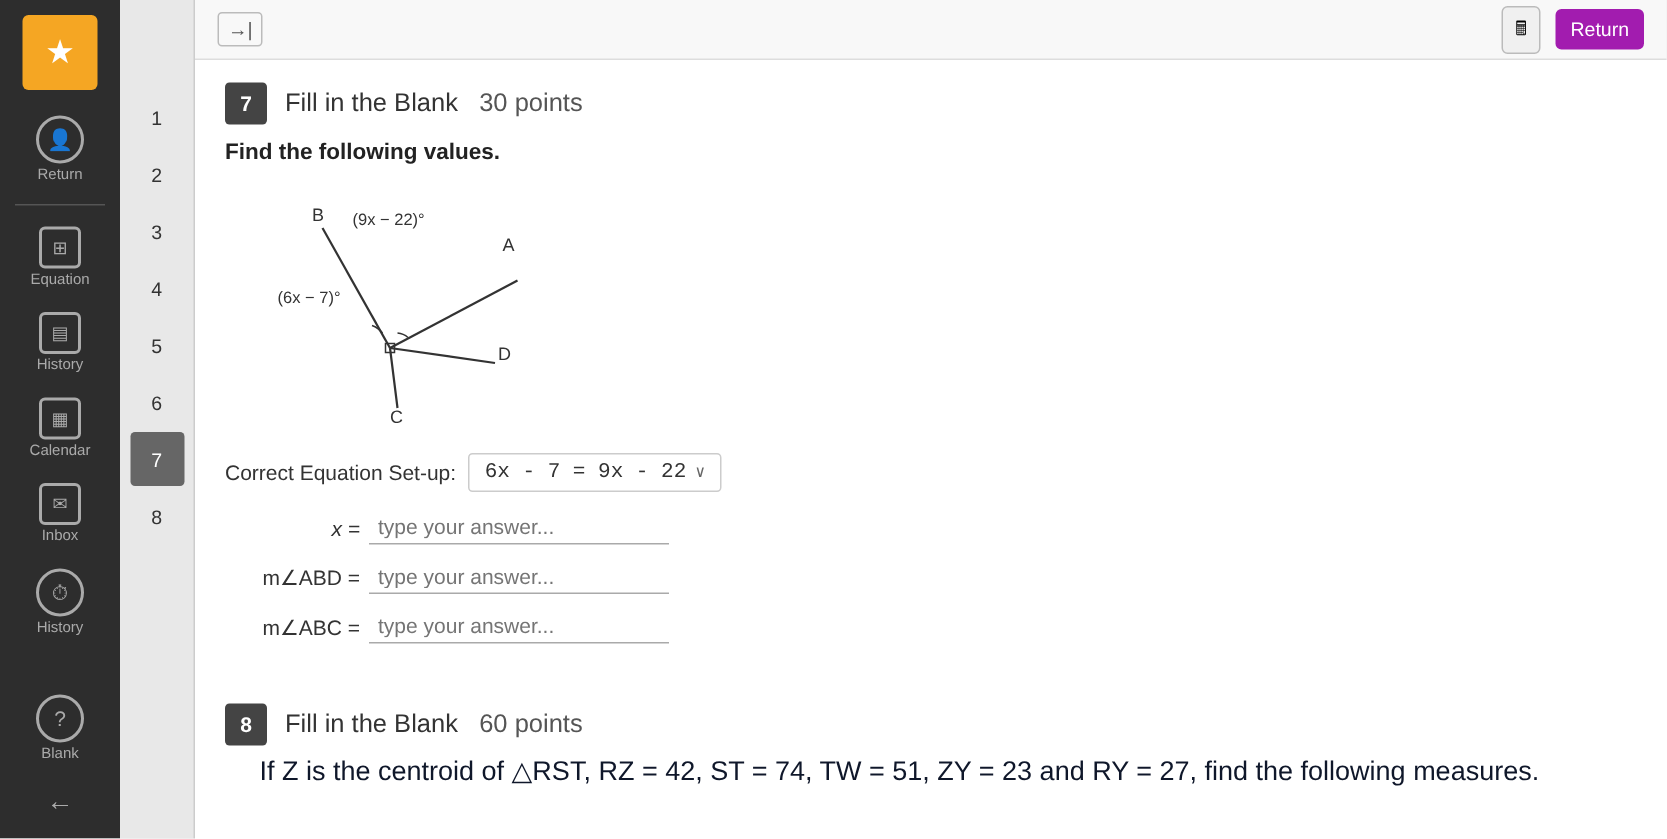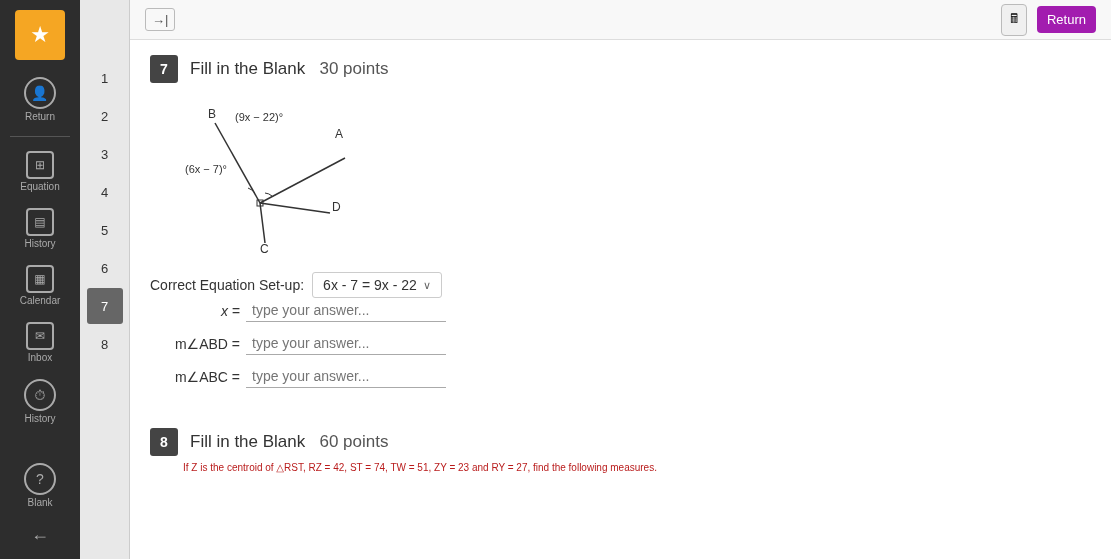--- a/index.html
+++ b/index.html
@@ -215,34 +215,35 @@
     
     .diagram-area {
       margin: 10px 0 15px 10px;
     }
 
     
     .eq-setup-row {
       display: flex;
       align-items: center;
       gap: 8px;
-      margin-bottom: 1px;
+      margin-bottom: 12px;
       font-size: 14px;
       color: #333;
     }
     .eq-dropdown {
       border: 1px solid #ccc;
       border-radius: 3px;
       padding: 4px 10px;
       font-size: 14px;
       background: white;
       cursor: pointer;
       display: flex;
       align-items: center;
       gap: 6px;
+      font-family: Liberation Mono, monospace;
     }
     .eq-dropdown span.chevron {
       font-size: 11px;
       color: #666;
     }
 
     
     .answer-row {
       display: flex;
       align-items: center;
@@ -268,24 +269,24 @@
     }
 
     
     .question-8-header {
       display: flex;
       align-items: center;
       gap: 12px;
       margin-top: 10px;
     }
     .question-8-text {
-      font-size: 10px;
-      color: #b91c1c;
+      font-size: 18px;
+      color: #0f172a;
       margin-top: 6px;
-      margin-left: 33px;
+      margin-left: 23px;
     }
 
     
     .diagram-svg {
       width: 220px;
       height: 160px;
     }
 
     
     .x-label {
@@ -370,20 +371,21 @@
   <div class="question-block">
     <div class="question-header">
       <div class="question-number-badge">7</div>
       <div class="question-meta">
         <strong>Fill in the Blank</strong>
         &nbsp;
         <span>30 points</span>
       </div>
     </div>
 
+    <div class="question-title">Find the following values.</div>
 
     <div class="diagram-area">
       <svg class="diagram-svg" viewBox="0 0 220 160">
 
         <line x1="100" y1="110" x2="55" y2="30" stroke="#333" stroke-width="1.5"></line>
 
         <line x1="100" y1="110" x2="185" y2="65" stroke="#333" stroke-width="1.5"></line>
 
         <line x1="100" y1="110" x2="170" y2="120" stroke="#333" stroke-width="1.5"></line>
 

